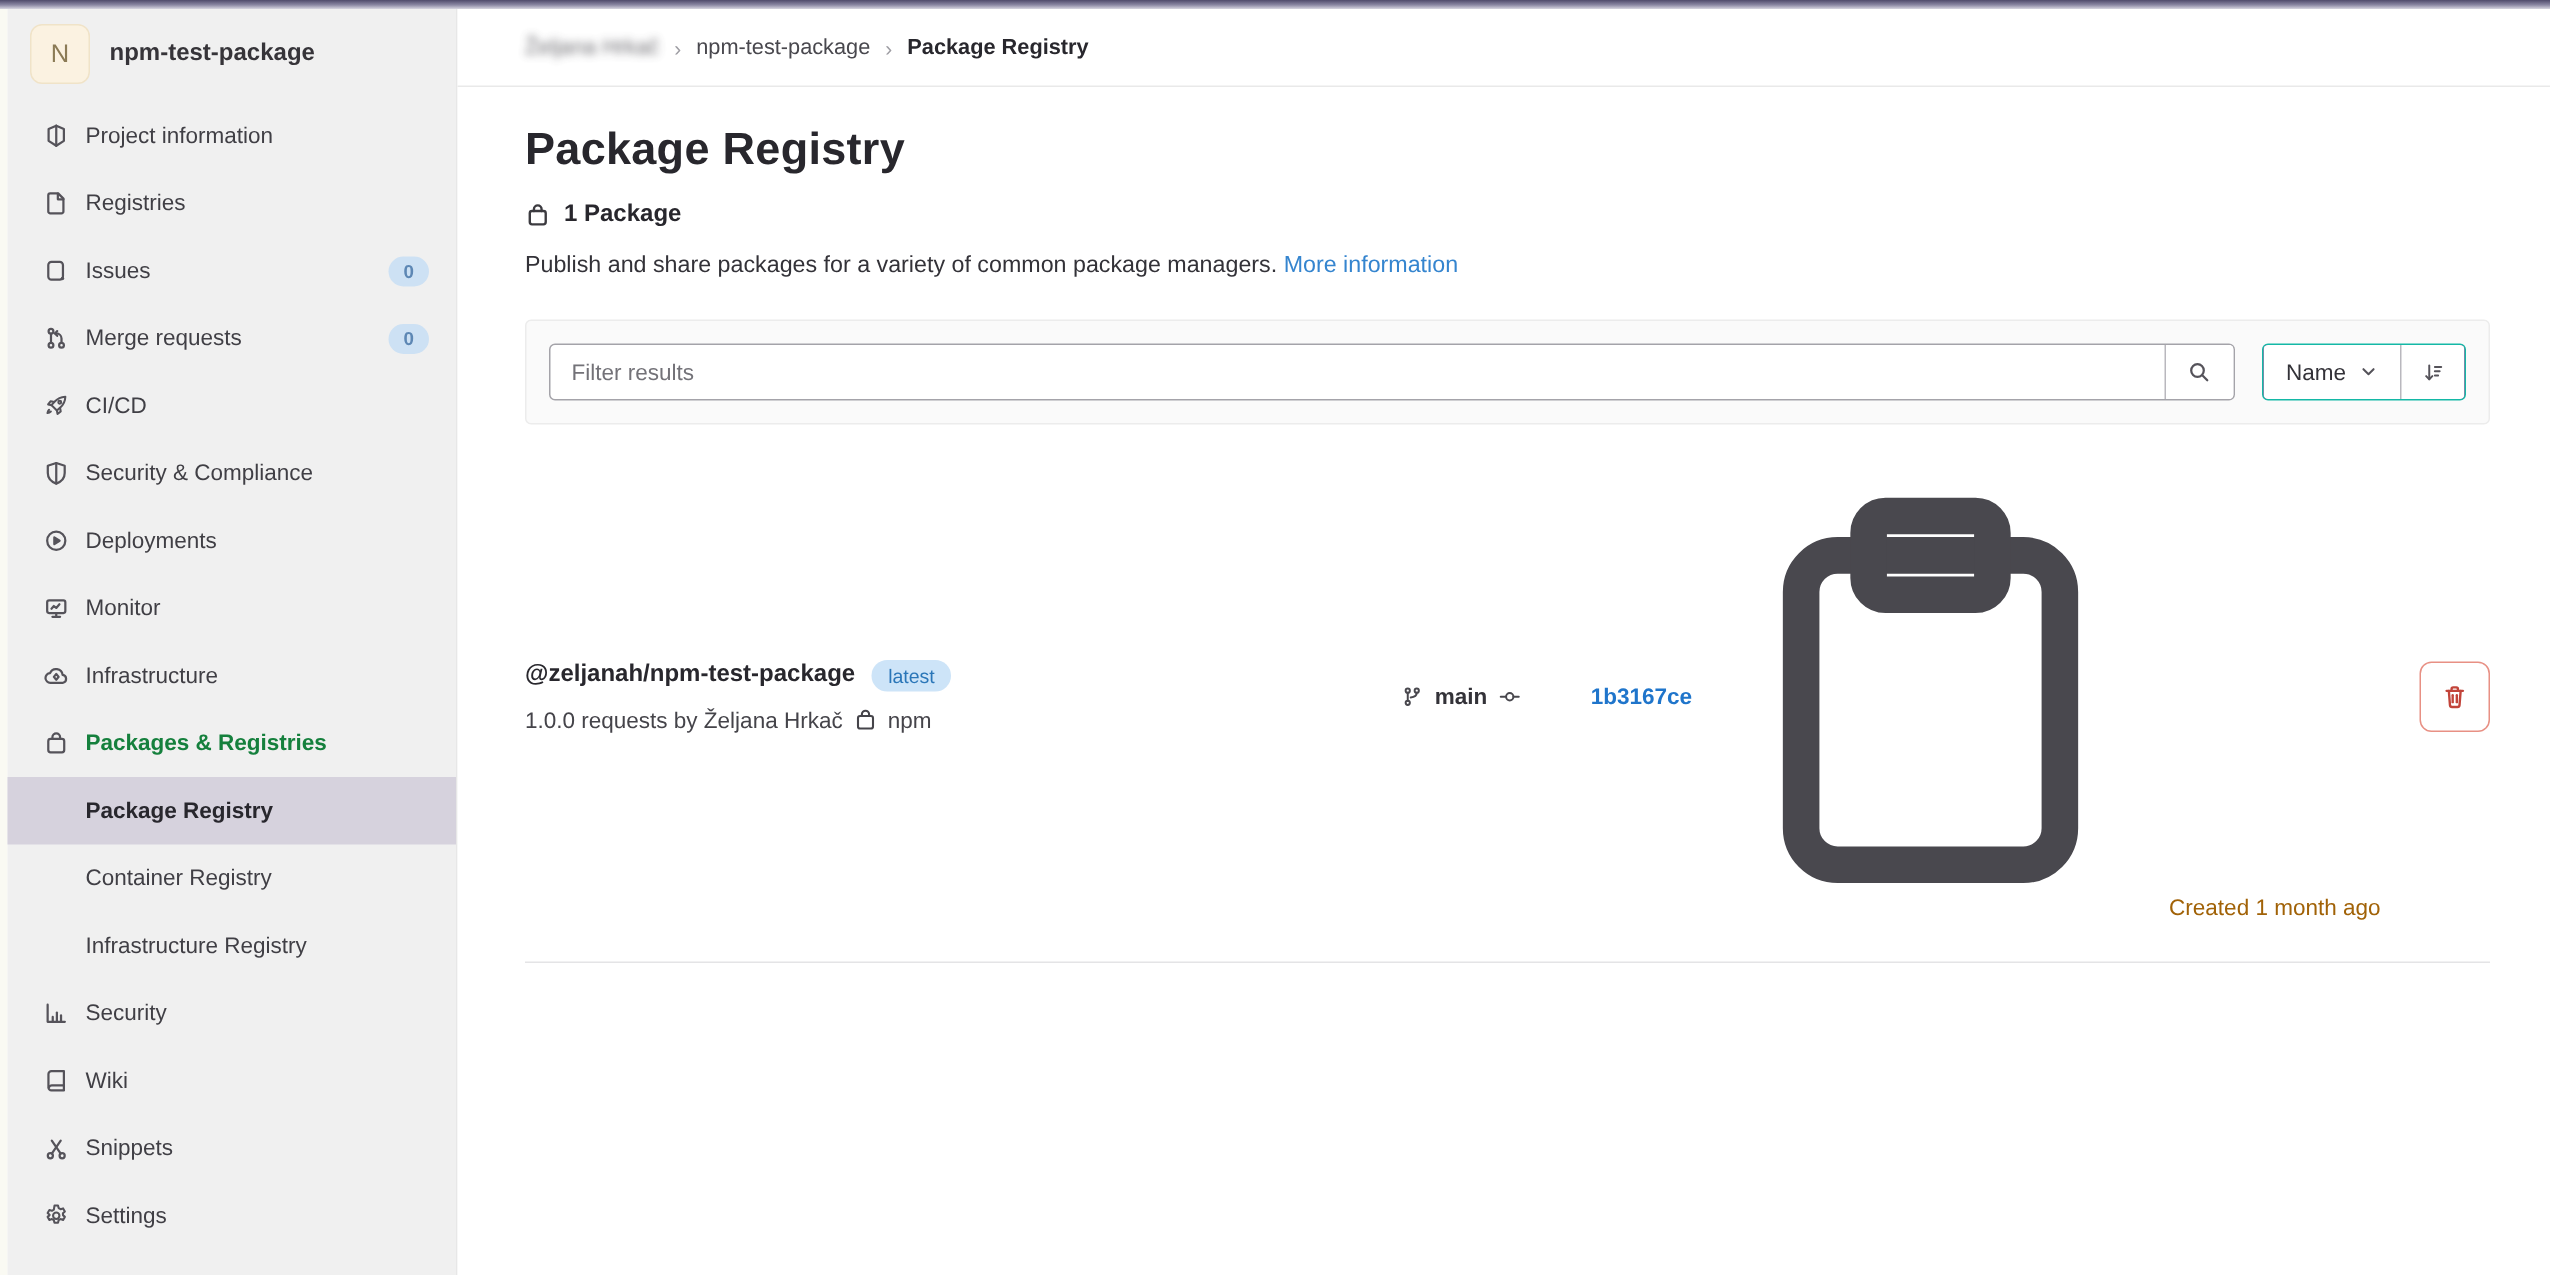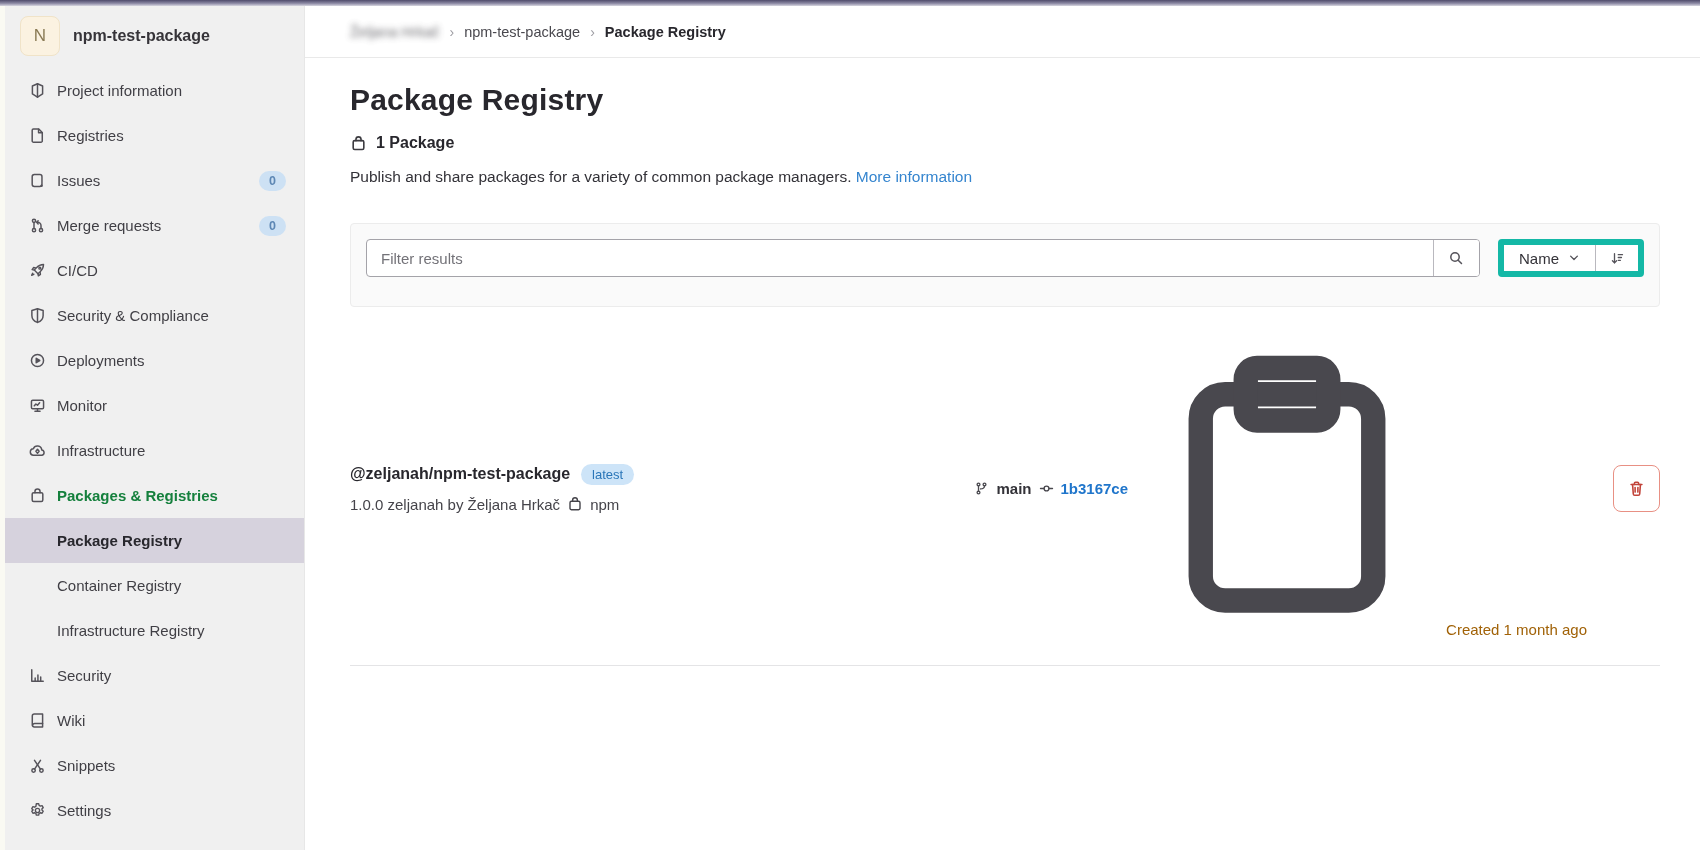--- a/index.html
+++ b/index.html
@@ -48,45 +48,45 @@
   .crumb-sep { color:#9e9da3; font-size:14px; }
 
   .page { padding:0 40px 0 45px; }
   .page-title { font-size:30px; font-weight:700; color:#28272d; margin-top:25px; letter-spacing:.2px; }
   .count-row { display:flex; align-items:center; gap:9px; margin-top:17px; font-size:16px; font-weight:700; color:#28272d; }
   .count-row .nicon { color:#3c3b40; }
   .desc { margin-top:16px; font-size:15.5px; color:#333238; }
   .link { color:#3585cf; text-decoration:none; cursor:pointer;margin-top:12px; }
 
   .filterbar {
-    margin-top:37px; background:#fafafa; border:1px solid #ececec; border-radius:4px;
-    padding:15px; display:flex; gap:18px; height:84px;
+    margin-top:27px; background:#fafafa; border:1px solid #ececec; border-radius:4px;
+    padding:15px; display:flex; gap:18px; height:70px;
   }
   .search-group { flex:1; display:flex; height:38px; background:#fff; border:1px solid #a4a3a9; border-radius:4px; overflow:hidden; }
   .search-group input { flex:1; border:none; outline:none; padding:0 14px; font-size:15px; color:#333238; font-family:inherit; background:transparent; }
   .search-group input::placeholder { color:#737278; }
   .search-btn { width:46px; border:none; border-left:1px solid #b9b8be; background:#fff; display:flex; align-items:center; justify-content:center; cursor:pointer; color:#55535a; }
   .search-btn .nicon { width:16px; height:16px; }
-  .sort-group { display:flex; height:38px; border:6px solid #14b8a6; border-radius:4px; overflow:hidden; background:#701a75; flex:none; }
+  .sort-group { display:flex; height:38px; border:1px solid #14b8a6; border-radius:4px; overflow:hidden; background:#701a75; flex:none; }
   .sort-field { display:flex; align-items:center; gap:9px; padding:0 15px; border:none; background:#fff; font-size:15px; color:#333238; font-family:inherit; cursor:pointer; }
   .sort-field .nicon { width:12px; height:12px; }
   .sort-dir { width:43px; border:none; border-left:1px solid #b9b8be; background:#fff; display:flex; align-items:center; justify-content:center; cursor:pointer; color:#45444a; }
   .sort-dir .nicon { width:15px; height:15px; }
 
   .pkg-row { display:flex; align-items:center; padding:31px 0 27px; border-bottom:1px solid #e4e4e6; }
   .pkg-title-line { display:flex; align-items:center; gap:11px; }
   .pkg-name { font-weight:700; font-size:16px; color:#28272d; text-decoration:none; cursor:pointer; }
   .badge-latest { background:#cde4f8; color:#2a76b8; font-size:13px; border-radius:11px; padding:2px 11px; line-height:17px; }
   .pkg-sub { margin-top:11px; display:flex; align-items:center; gap:7px; font-size:15px; color:#45444a; }
   .pkg-sub .nicon { width:16px; height:16px; color:#45444a; }
   .pkg-right { margin-left:auto; display:flex; flex-direction:row; align-items:flex-end; gap:9px; }
   .pkg-refs { display:flex; align-items:center; gap:7px; font-size:15px; }
   .pkg-refs .nicon { width:15px; height:15px; color:#49484e; }
   .branch-name { font-weight:700; color:#333238; }
-  .commit-link { font-weight:700; color:#1f75cb; text-decoration:none; cursor:pointer; }
+  .commit-link { font-weight:700; color:#1f75cb; text-decoration:none; cursor:pointer;margin-left:40px; }
   .copy-btn { border:none; background:transparent; cursor:pointer; color:#55535a; padding:0; margin-left:2px; }
   .copy-btn .nicon { width:16px; height:16px; }
   .pkg-created { color:#a16207; font-size:15px; }
   .trash-btn {
     margin-left:26px; width:47px; height:47px; flex:none;
     border:1.5px solid #e89084; border-radius:8px; background:#fff;
     display:flex; align-items:center; justify-content:center; cursor:pointer; color:#c2443a;
   }
   .trash-btn .nicon { width:17px; height:17px; color:#c2443a; }
 </style>
@@ -336,21 +336,21 @@
         </div>
       </div>
 
       <div class="pkg-row">
         <div class="pkg-left">
           <div class="pkg-title-line">
             <a class="pkg-name">@zeljanah/npm-test-package</a>
             <span class="badge-latest">latest</span>
           </div>
           <div class="pkg-sub">
-            <span>1.0.0 zeljanah by Željana Hrkač</span>
+            <span>1.0.0 requests by Željana Hrkač</span>
             <span class="nicon">
                 <svg class="svg-i" viewBox="0 0 16 16" fill="none" stroke="currentColor" stroke-width="1.4" stroke-linecap="round" stroke-linejoin="round">
                   <rect x="3" y="5.3" width="10" height="8.4" rx="1.4"></rect>
                   <path d="M5.6 5.3V4.2a2.4 2.4 0 0 1 4.8 0v1.1"></path>
                 </svg>
               </span>
             <span>npm</span>
           </div>
         </div>
 

